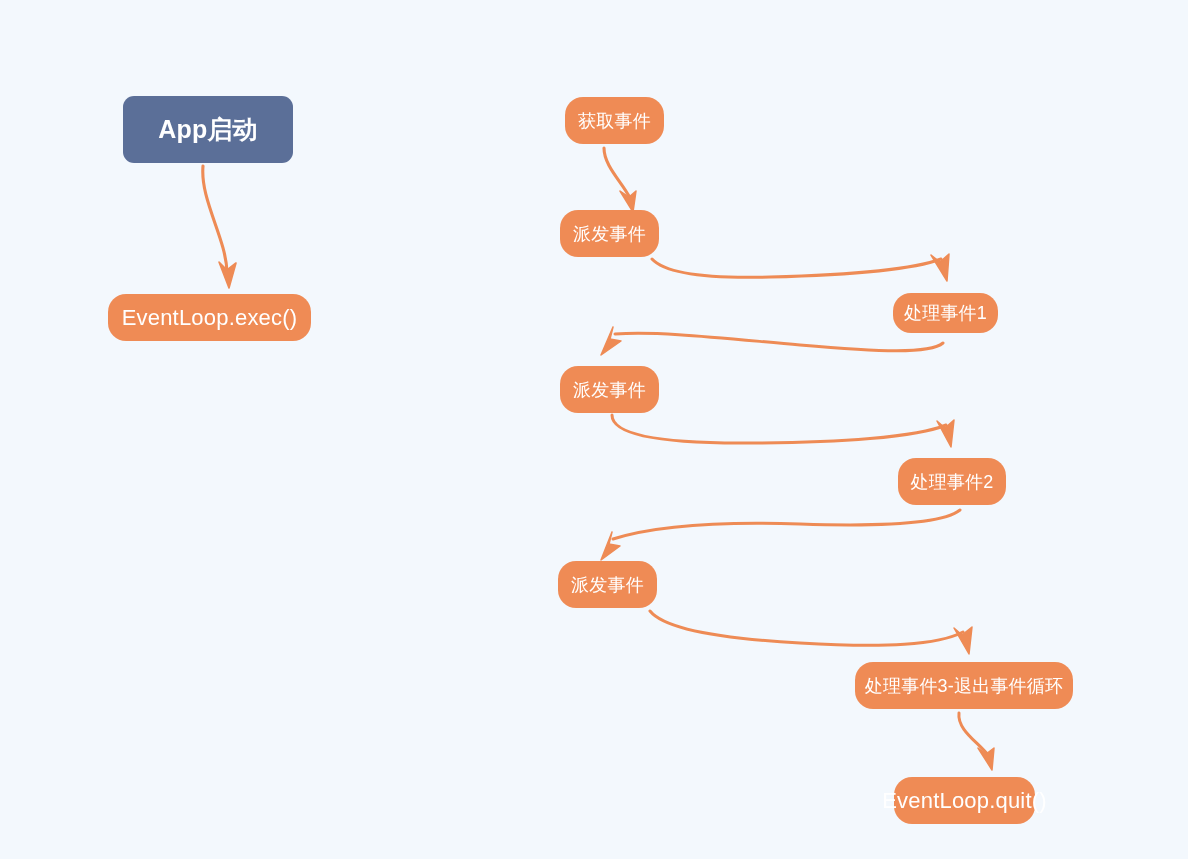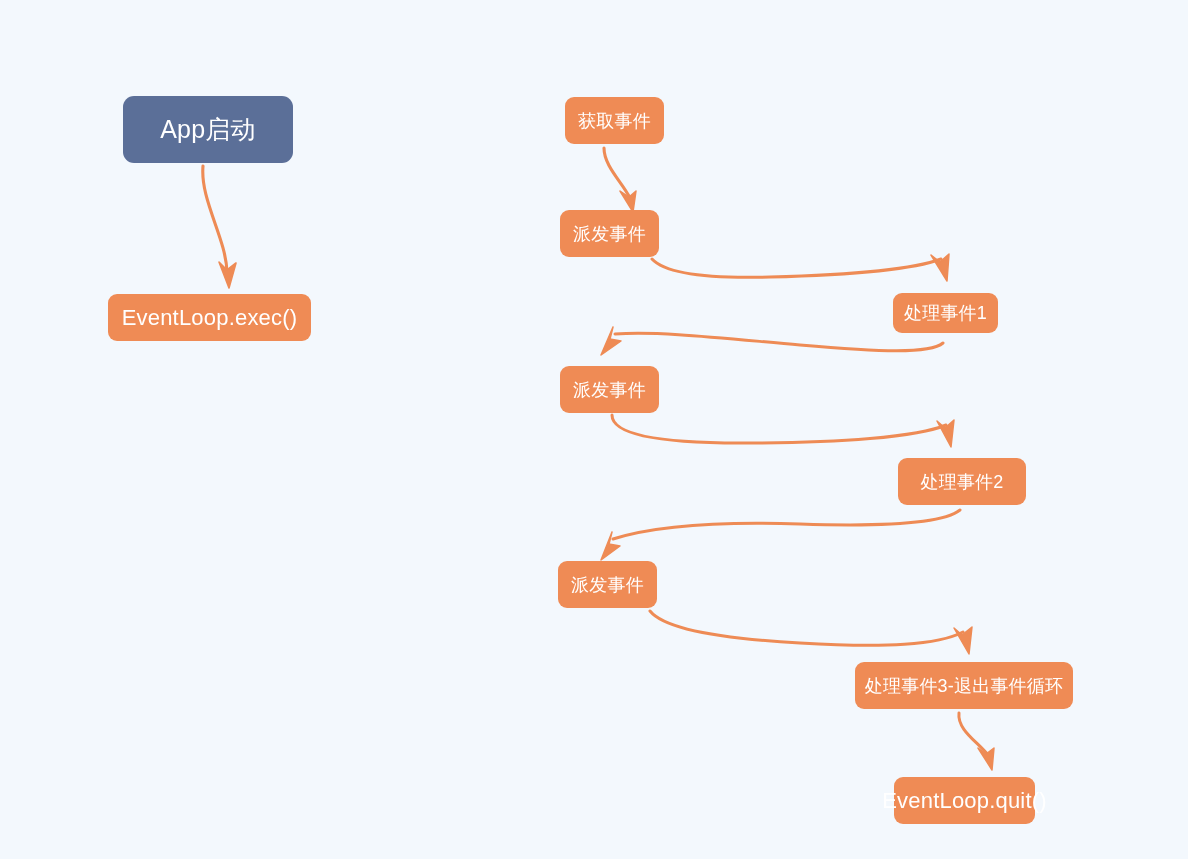--- a/index.html
+++ b/index.html
@@ -26,32 +26,32 @@
     width: 1188px;
     height: 859px;
     pointer-events: none;
   }
   .node {
     position: absolute;
     display: flex;
     align-items: center;
     justify-content: center;
     box-sizing: border-box;
-    border-radius: 9px;
+    border-radius: 18px;
     color: #ffffff;
     text-align: center;
     white-space: nowrap;
     letter-spacing: 0.2px;
     line-height: 1;
   }
   .node.start {
     background: #5b6f98;
     border-radius: 11px;
     font-size: 25px;
-    font-weight: normal;
+    font-weight: bold;
   }
   .node.step {
     background: #ef8b55;
     font-size: 22px;
     font-weight: normal;
   }
   .node.step.cjk {
     font-size: 18px;
   }
 </style>
@@ -115,21 +115,21 @@
       </div>
       <div class="node step cjk" style="left: 560px; top: 210px; width: 99px; height: 47px;">
         <span>派发事件</span>
       </div>
       <div class="node step cjk" style="left: 893px; top: 293px; width: 105px; height: 40px;">
         <span>处理事件1</span>
       </div>
       <div class="node step cjk" style="left: 560px; top: 366px; width: 99px; height: 47px;">
         <span>派发事件</span>
       </div>
-      <div class="node step cjk" style="left: 898px; top: 458px; width: 128px; height: 47px;">
+      <div class="node step cjk" style="left: 898px; top: 458px; width: 108px; height: 47px;">
         <span>处理事件2</span>
       </div>
       <div class="node step cjk" style="left: 558px; top: 561px; width: 99px; height: 47px;">
         <span>派发事件</span>
       </div>
       <div class="node step cjk" style="left: 855px; top: 662px; width: 218px; height: 47px;">
         <span>处理事件3-退出事件循环</span>
       </div>
       <div class="node step" style="left: 894px; top: 777px; width: 141px; height: 47px;">
         <span>EventLoop.quit()</span>

